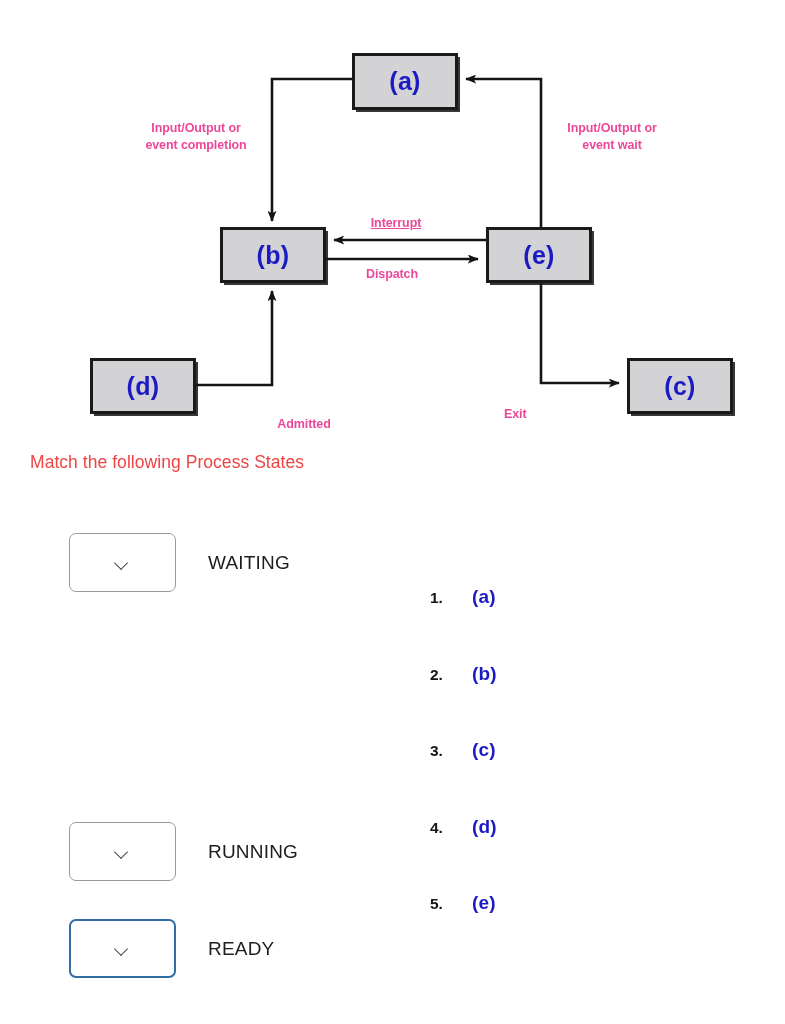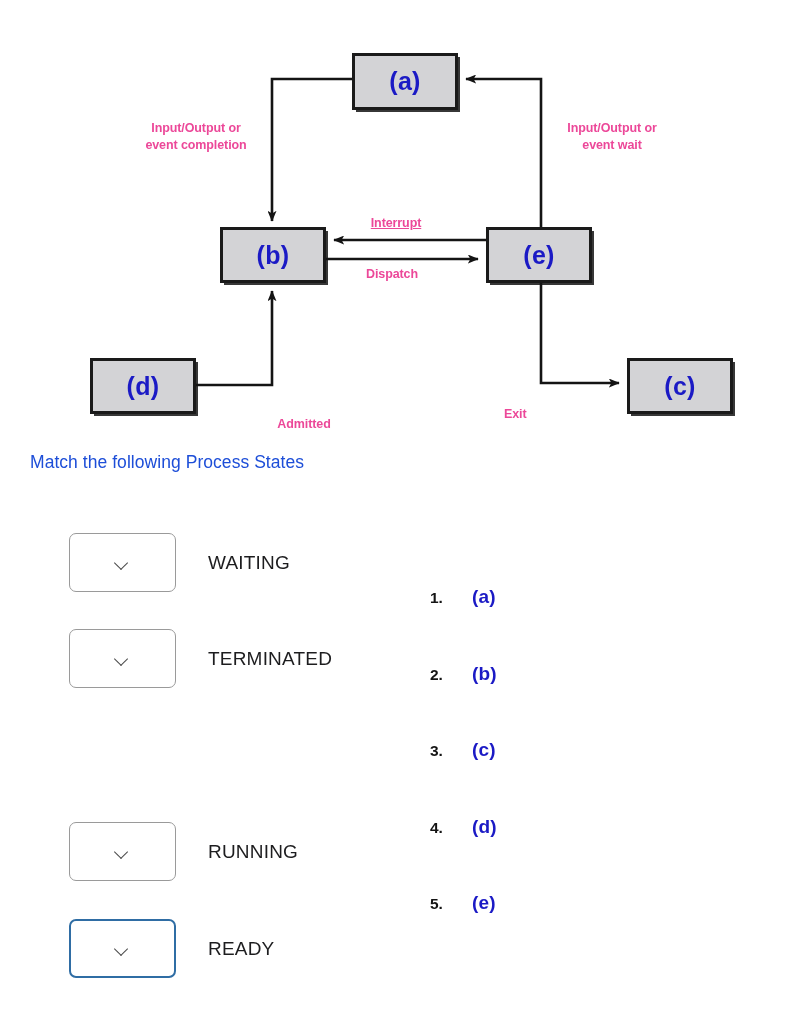--- a/index.html
+++ b/index.html
@@ -79,21 +79,21 @@
   #label-admitted      { left: 248px; top: 388px; width: 112px; margin-top: 28px; }
   #label-exit          { left: 504px; top: 387px; width: 80px; text-align: left; margin-top: 19px; }
 
   
   #prompt {
     position: absolute;
     left: 30px;
     top: 452px;
     font-family: "Liberation Sans", sans-serif;
     font-size: 17.5px;
-    color: #1d4ed8;
+    color: #ef4444;
     letter-spacing: 0.05px;
   }
 
   #match-panel {
     position: absolute;
     left: 0;
     top: 520px;
     width: 785px;
     height: 480px;
     margin-left: 16px;
@@ -231,26 +231,20 @@
 
 <div id="match-panel">
 
   <div class="match-row" style="top:13px">
     <div class="dropdown">
       <span class="chev"></span>
     </div>
     <span class="state-name">WAITING</span>
   </div>
 
-  <div class="match-row" style="top:109px">
-    <div class="dropdown">
-      <span class="chev"></span>
-    </div>
-    <span class="state-name">TERMINATED</span>
-  </div>
 
 
   <div class="match-row" style="top:399px">
     <div class="dropdown focused">
       <span class="chev"></span>
     </div>
     <span class="state-name">READY</span>
   </div>
 
   <div class="match-row" style="top:302px">

